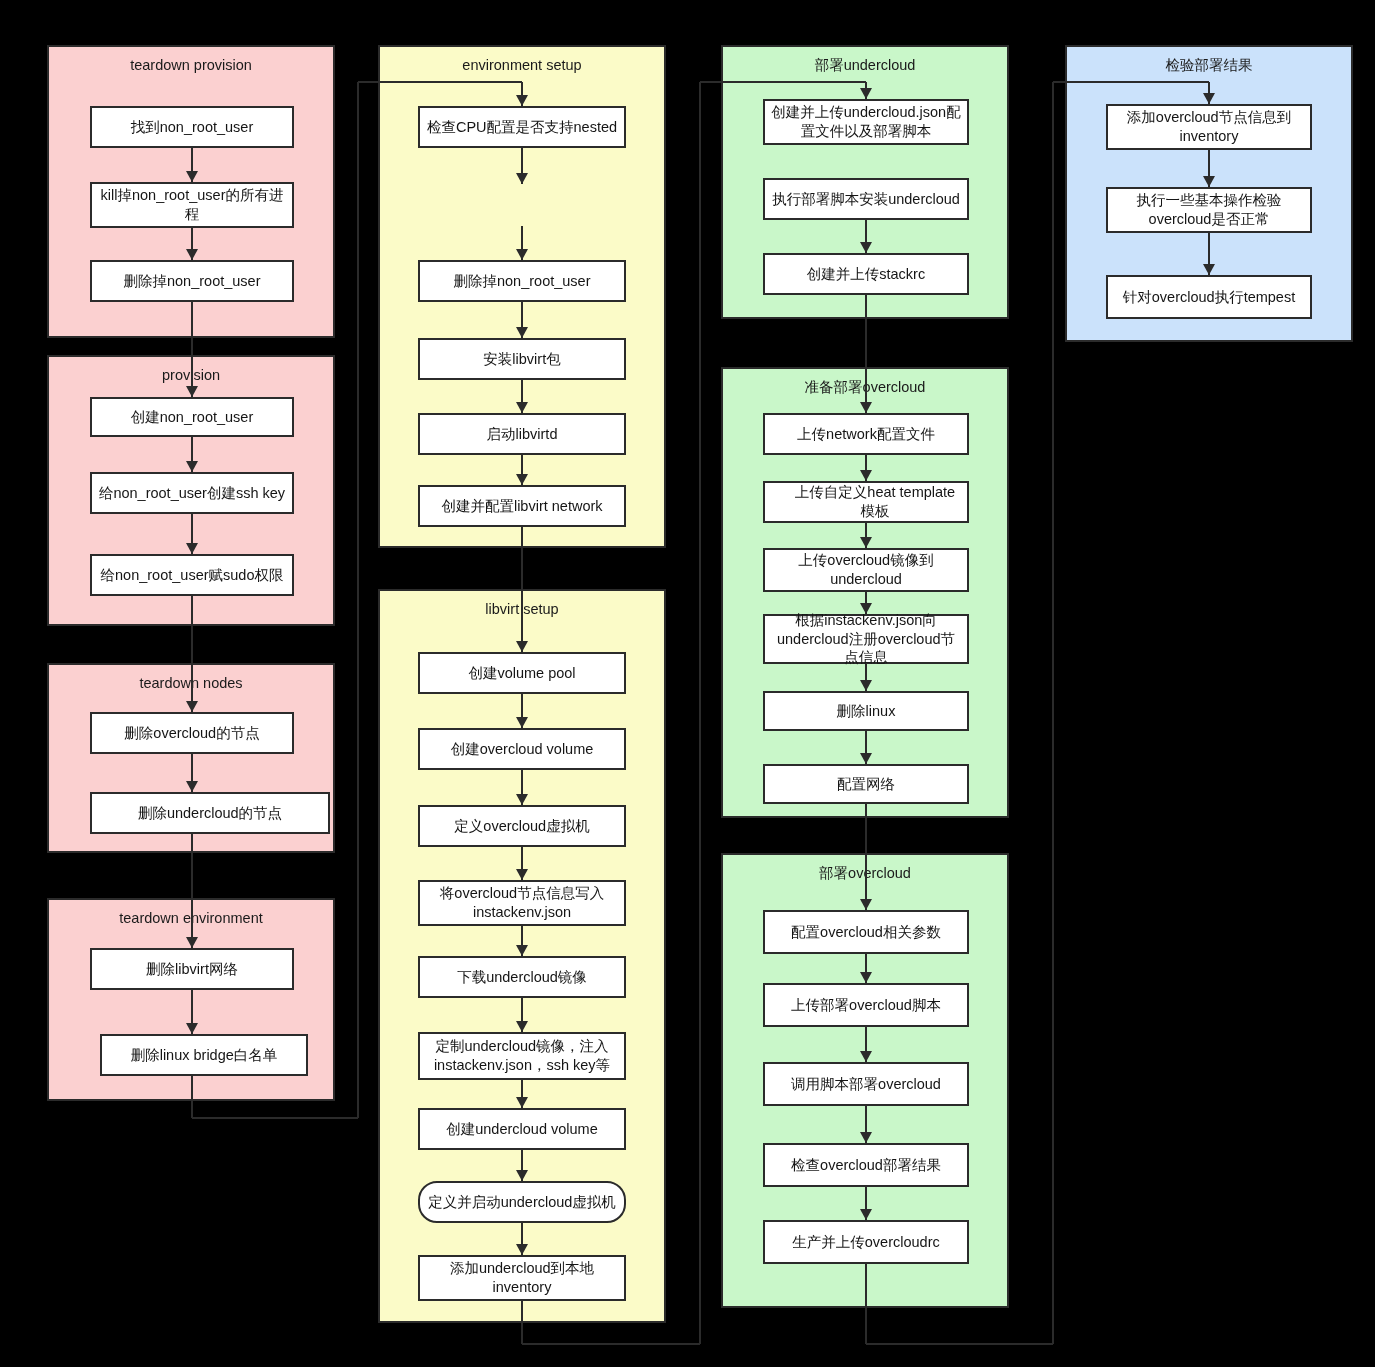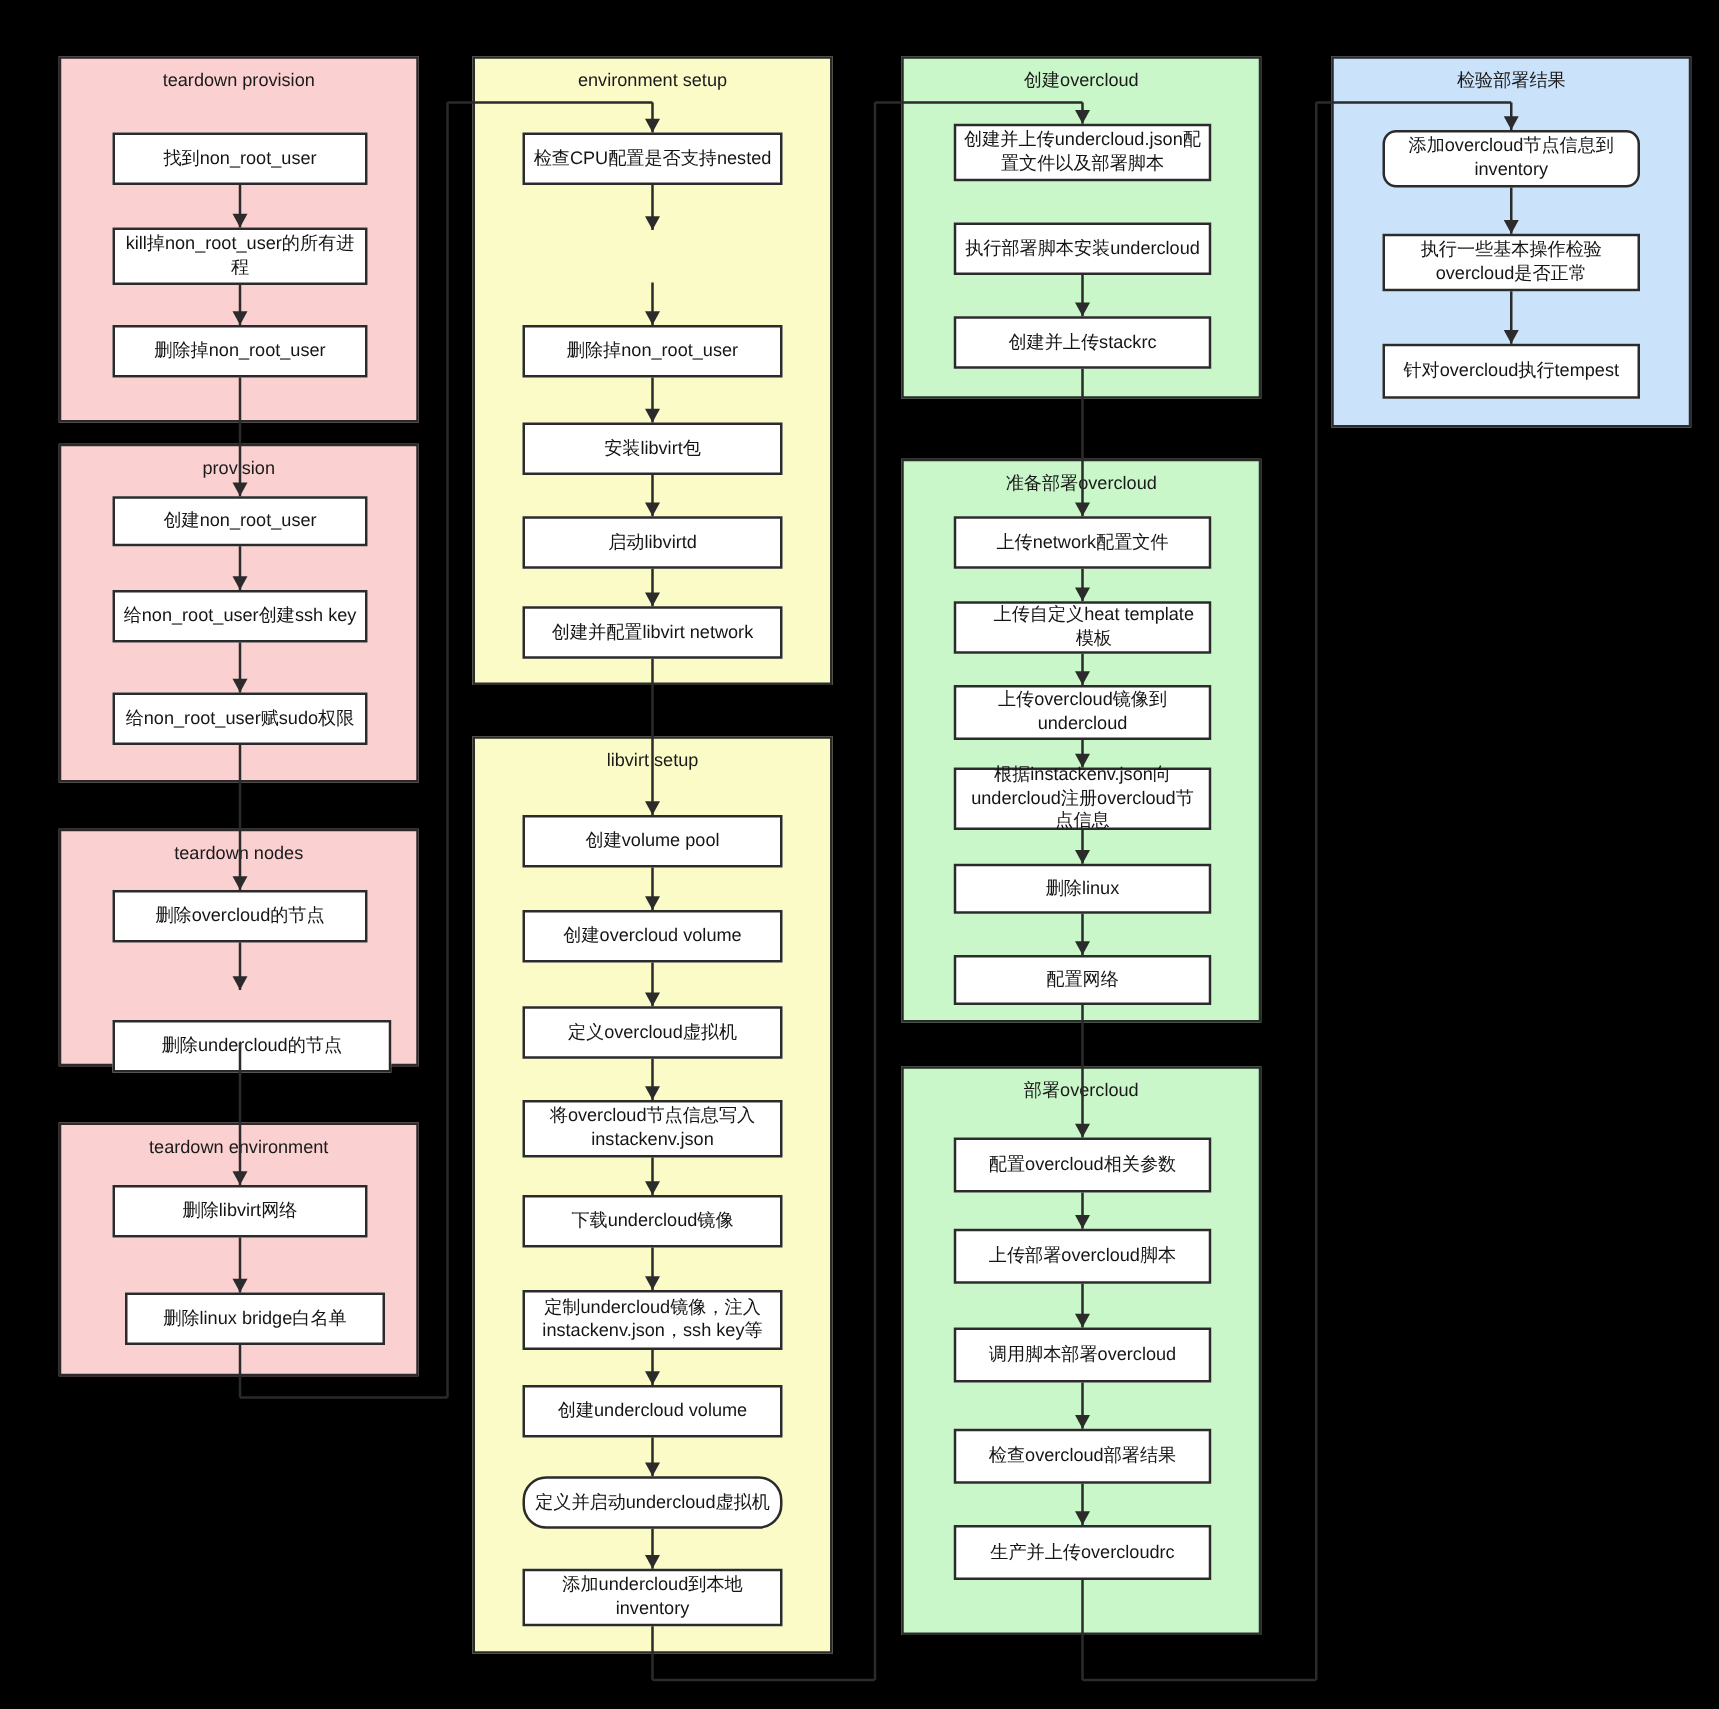--- a/index.html
+++ b/index.html
@@ -89,21 +89,21 @@
     </div>
     <div class="node" style="left: 90px; top: 554px; width: 204px; height: 42px;">
       <span>给non_root_user赋sudo权限</span>
     </div>
     <div class="cluster" style="left: 47px; top: 663px; width: 288px; height: 190px; background: rgb(251, 208, 208);">
       <div class="cluster-title">teardown nodes</div>
     </div>
     <div class="node" style="left: 90px; top: 712px; width: 204px; height: 42px;">
       <span>删除overcloud的节点</span>
     </div>
-    <div class="node" style="left: 90px; top: 816px; width: 223px; height: 42px;">
+    <div class="node" style="left: 90px; top: 792px; width: 240px; height: 42px;">
       <span>删除undercloud的节点</span>
     </div>
     <div class="cluster" style="left: 47px; top: 898px; width: 288px; height: 203px; background: rgb(251, 208, 208);">
       <div class="cluster-title">teardown environment</div>
     </div>
     <div class="node" style="left: 90px; top: 948px; width: 204px; height: 42px;">
       <span>删除libvirt网络</span>
     </div>
     <div class="node" style="left: 100px; top: 1034px; width: 208px; height: 42px;">
       <span>删除linux bridge白名单</span>
@@ -150,21 +150,21 @@
     <div class="node" style="left: 418px; top: 1108px; width: 208px; height: 42px;">
       <span>创建undercloud volume</span>
     </div>
     <div class="node" style="left: 418px; top: 1181px; width: 208px; height: 42px; border-radius: 19px;">
       <span>定义并启动undercloud虚拟机</span>
     </div>
     <div class="node" style="left: 418px; top: 1255px; width: 208px; height: 46px;">
       <span>添加undercloud到本地inventory</span>
     </div>
     <div class="cluster" style="left: 721px; top: 45px; width: 288px; height: 274px; background: rgb(201, 247, 201);">
-      <div class="cluster-title">创建overcloud</div>
+      <div class="cluster-title">部署undercloud</div>
     </div>
     <div class="node" style="left: 763px; top: 99px; width: 206px; height: 46px;">
       <span>创建并上传undercloud.json配置文件以及部署脚本</span>
     </div>
     <div class="node" style="left: 763px; top: 178px; width: 206px; height: 42px;">
       <span>执行部署脚本安装undercloud</span>
     </div>
     <div class="node" style="left: 763px; top: 253px; width: 206px; height: 42px;">
       <span>创建并上传stackrc</span>
     </div>
@@ -203,21 +203,21 @@
     </div>
     <div class="node" style="left: 763px; top: 1143px; width: 206px; height: 44px;">
       <span>检查overcloud部署结果</span>
     </div>
     <div class="node" style="left: 763px; top: 1220px; width: 206px; height: 44px;">
       <span>生产并上传overcloudrc</span>
     </div>
     <div class="cluster" style="left: 1065px; top: 45px; width: 288px; height: 297px; background: rgb(203, 226, 251);">
       <div class="cluster-title">检验部署结果</div>
     </div>
-    <div class="node" style="left: 1106px; top: 104px; width: 206px; height: 46px; border-radius: 11px;">
+    <div class="node" style="left: 1106px; top: 104px; width: 206px; height: 46px;">
       <span>添加overcloud节点信息到inventory</span>
     </div>
     <div class="node" style="left: 1106px; top: 187px; width: 206px; height: 46px;">
       <span>执行一些基本操作检验overcloud是否正常</span>
     </div>
     <div class="node" style="left: 1106px; top: 275px; width: 206px; height: 44px;">
       <span>针对overcloud执行tempest</span>
     </div>
     <div class="edge edge-v" style="left: 191px; top: 148px; height: 34px;"></div>
     <div class="arrowhead" style="left: 186px; top: 171px;"></div>

